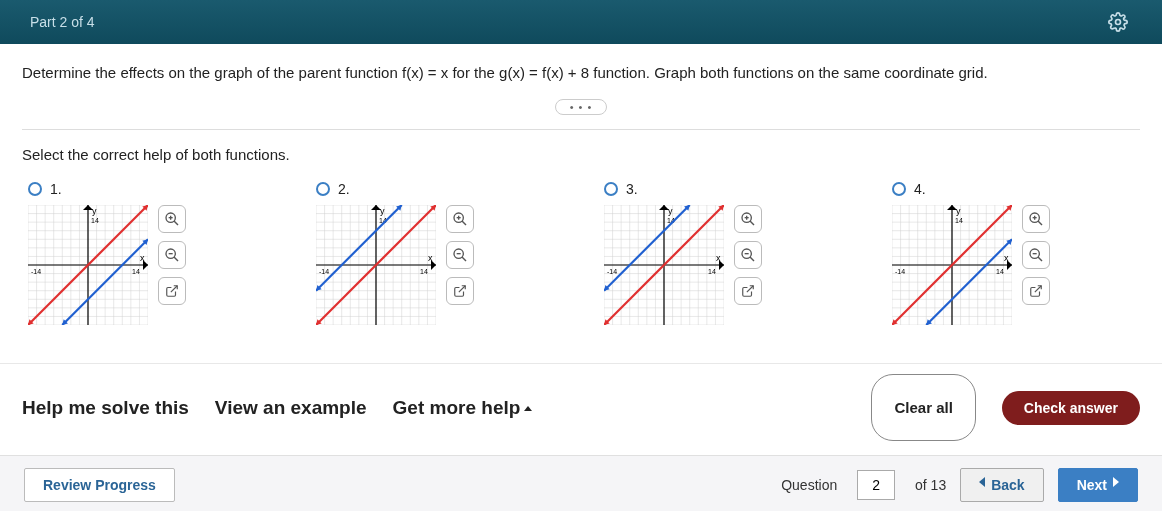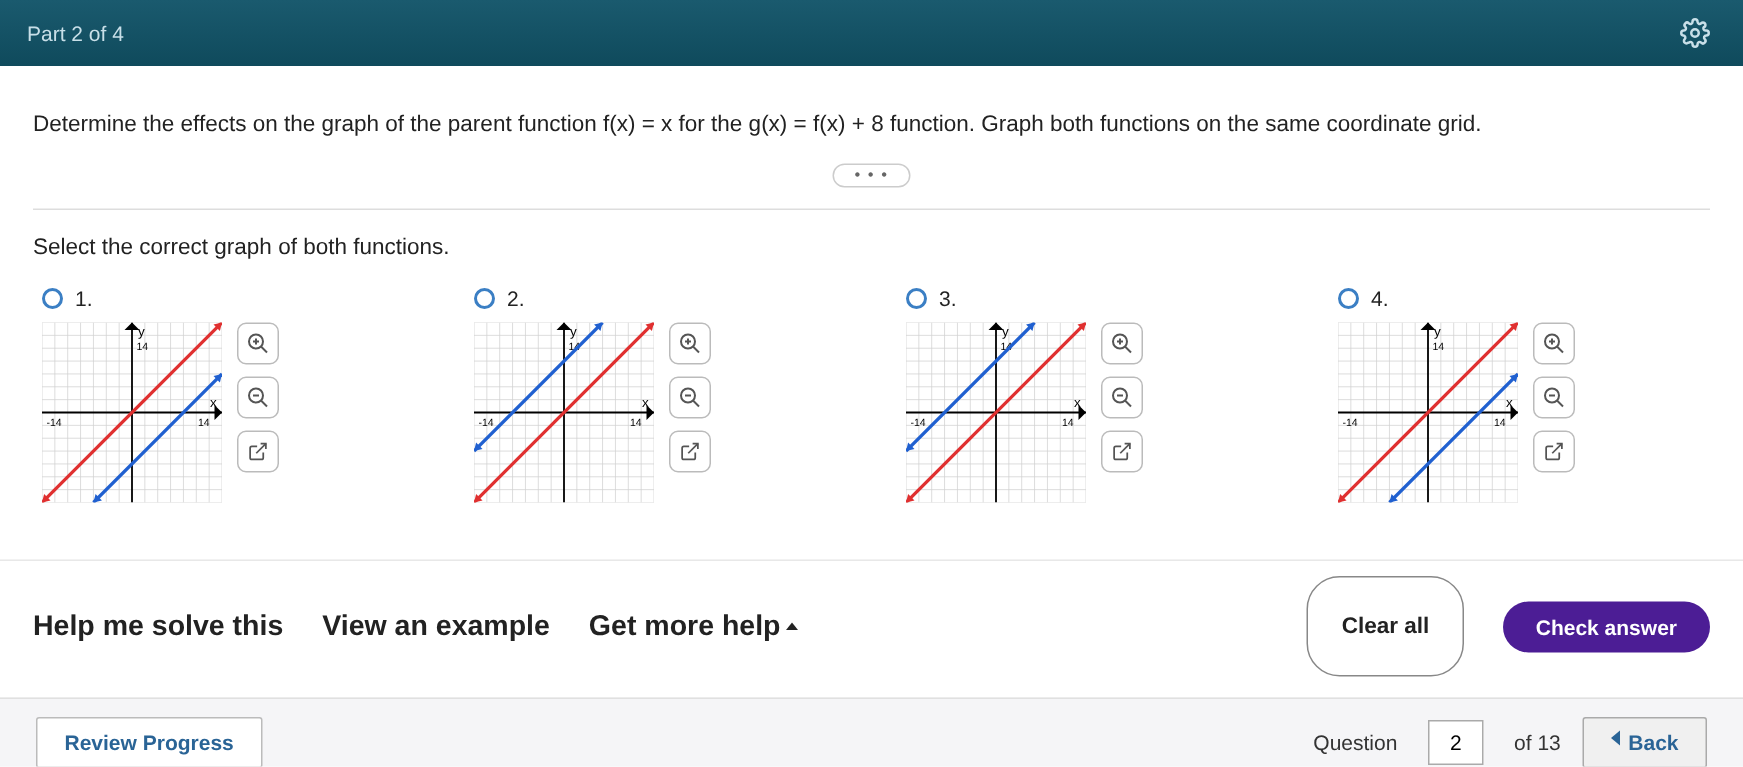--- a/index.html
+++ b/index.html
@@ -1,38 +1,38 @@
 <!DOCTYPE html>
 <html><head>
 <meta charset="utf-8">
 <style>
 *{margin:0;padding:0;box-sizing:border-box;font-family:Arial,Helvetica,sans-serif}
 body{background:#f5f5f7;width:1162px;height:511px;overflow:hidden;position:relative}
-.top-bar{background:linear-gradient(180deg,#1a5a6e 0%,#0f4a5c 100%);height:44px;display:flex;align-items:center;justify-content:space-between;padding:0 18px;color:#c8dfe8}
+.top-bar{background:linear-gradient(180deg,#1a5a6e 0%,#0f4a5c 100%);height:44px;display:flex;align-items:center;justify-content:space-between;padding:0 30px;color:#c8dfe8}
 .part-label{font-size:14px;color:#c8dfe8}
 .gear-wrap{width:28px;height:28px;display:flex;align-items:center;justify-content:center;cursor:pointer}
-.content{background:#fff;padding:30px 22px 10px}
+.content{background:#fff;padding:20px 22px 10px}
 .question-text{font-size:15px;color:#222;margin-bottom:18px}
 .ellipsis-sep{display:flex;justify-content:center;margin:4px 0 14px}
 .ellipsis-btn{border:1px solid #ccc;border-radius:14px;padding:1px 14px;font-size:11px;letter-spacing:1px;color:#666;background:#fff;cursor:pointer}
 hr.sep{border:none;border-top:1px solid #ddd;margin:0 0 16px}
 .select-text{font-size:15px;color:#222;margin-bottom:18px}
 .options-row{display:flex;gap:40px;padding-left:6px;margin-bottom:28px}
 .option{flex:1;display:flex;flex-direction:column}
 .opt-head{display:flex;align-items:center;gap:8px;font-size:14px;color:#222;margin-bottom:8px;cursor:pointer}
 .radio{width:14px;height:14px;border:2px solid #3b7fc4;border-radius:50%;display:inline-block;flex-shrink:0}
 .opt-body{display:flex;gap:10px;align-items:flex-start}
 .graph-box{width:120px;height:120px;position:relative;flex-shrink:0}
 .tool-col{display:flex;flex-direction:column;gap:8px}
 .tool-btn{width:28px;height:28px;border:1px solid #bbb;border-radius:6px;background:#fff;display:flex;align-items:center;justify-content:center;cursor:pointer;color:#555}
 .help-bar{display:flex;align-items:center;gap:26px;padding:10px 22px 14px;background:#fff;border-top:1px solid #e8e8e8}
 .help-link{font-size:19px;font-weight:700;color:#222;cursor:pointer}
 .spacer{flex:1}
 .clear-btn{border:1px solid #888;border-radius:22px;padding:24px 22px;font-size:15px;font-weight:700;background:#fff;cursor:pointer;color:#222}
-.check-btn{border:none;border-radius:22px;padding:9px 22px;font-size:14px;font-weight:700;background:#4c1d95;color:#fff;cursor:pointer}
+.check-btn{border:none;border-radius:22px;padding:9px 22px;font-size:14px;font-weight:700;background:#7f1d1d;color:#fff;cursor:pointer}
 .footer-bar{display:flex;align-items:center;padding:12px 24px;background:#f5f5f7;border-top:1px solid #e0e0e0;gap:14px}
 .review-btn{border:1px solid #bbb;border-radius:2px;padding:8px 18px;font-size:14px;font-weight:700;background:#fff;color:#2a6496;cursor:pointer}
 .q-label{font-size:14px;color:#333}
 .q-box{border:1px solid #aaa;padding:6px 14px;font-size:14px;background:#fff;margin:0 6px}
 .nav-btn{border:1px solid #aaa;border-radius:2px;padding:8px 18px;font-size:14px;font-weight:700;background:#f0f0f0;color:#2a6496;cursor:pointer;display:flex;align-items:flex-start;gap:6px}
 .next-btn{background:#3b7fc4;color:#fff;border:1px solid #3b7fc4}
 .tri-left{width:0;height:0;border-top:5px solid transparent;border-bottom:5px solid transparent;border-right:6px solid #2a6496}
 .tri-right{width:0;height:0;border-top:5px solid transparent;border-bottom:5px solid transparent;border-left:6px solid #fff}
 .caret-up{width:0;height:0;border-left:4px solid transparent;border-right:4px solid transparent;border-bottom:5px solid #222;display:inline-block;margin-left:4px;vertical-align:middle}
 svg.grid-svg{position:absolute;inset:0}
@@ -49,21 +49,21 @@
       </svg>
   </div>
 </div>
 
 <div class="content">
   <div class="question-text">Determine the effects on the graph of the parent function f(x) = x for the g(x) = f(x) + 8 function. Graph both functions on the same coordinate grid.</div>
   <div class="ellipsis-sep">
     <div class="ellipsis-btn">• • •</div>
   </div>
   <hr class="sep">
-  <div class="select-text">Select the correct graph of both functions.</div>
+  <div class="select-text">Select the correct help of both functions.</div>
 
   <div class="options-row">
 
     <div class="option">
       <div class="opt-head">
         <span class="radio"></span>
         <span>1.</span>
       </div>
       <div class="opt-body">
         <div class="graph-box">
@@ -403,13 +403,17 @@
 <div class="footer-bar">
   <button class="review-btn">Review Progress</button>
   <div class="spacer"></div>
   <span class="q-label">Question</span>
   <span class="q-box">2</span>
   <span class="q-label">of 13</span>
   <button class="nav-btn">
       <span class="tri-left"></span>
       <span>Back</span>
     </button>
+  <button class="nav-btn next-btn">
+      <span>Next</span>
+      <span class="tri-right"></span>
+    </button>
 </div>
 
 </body></html>

